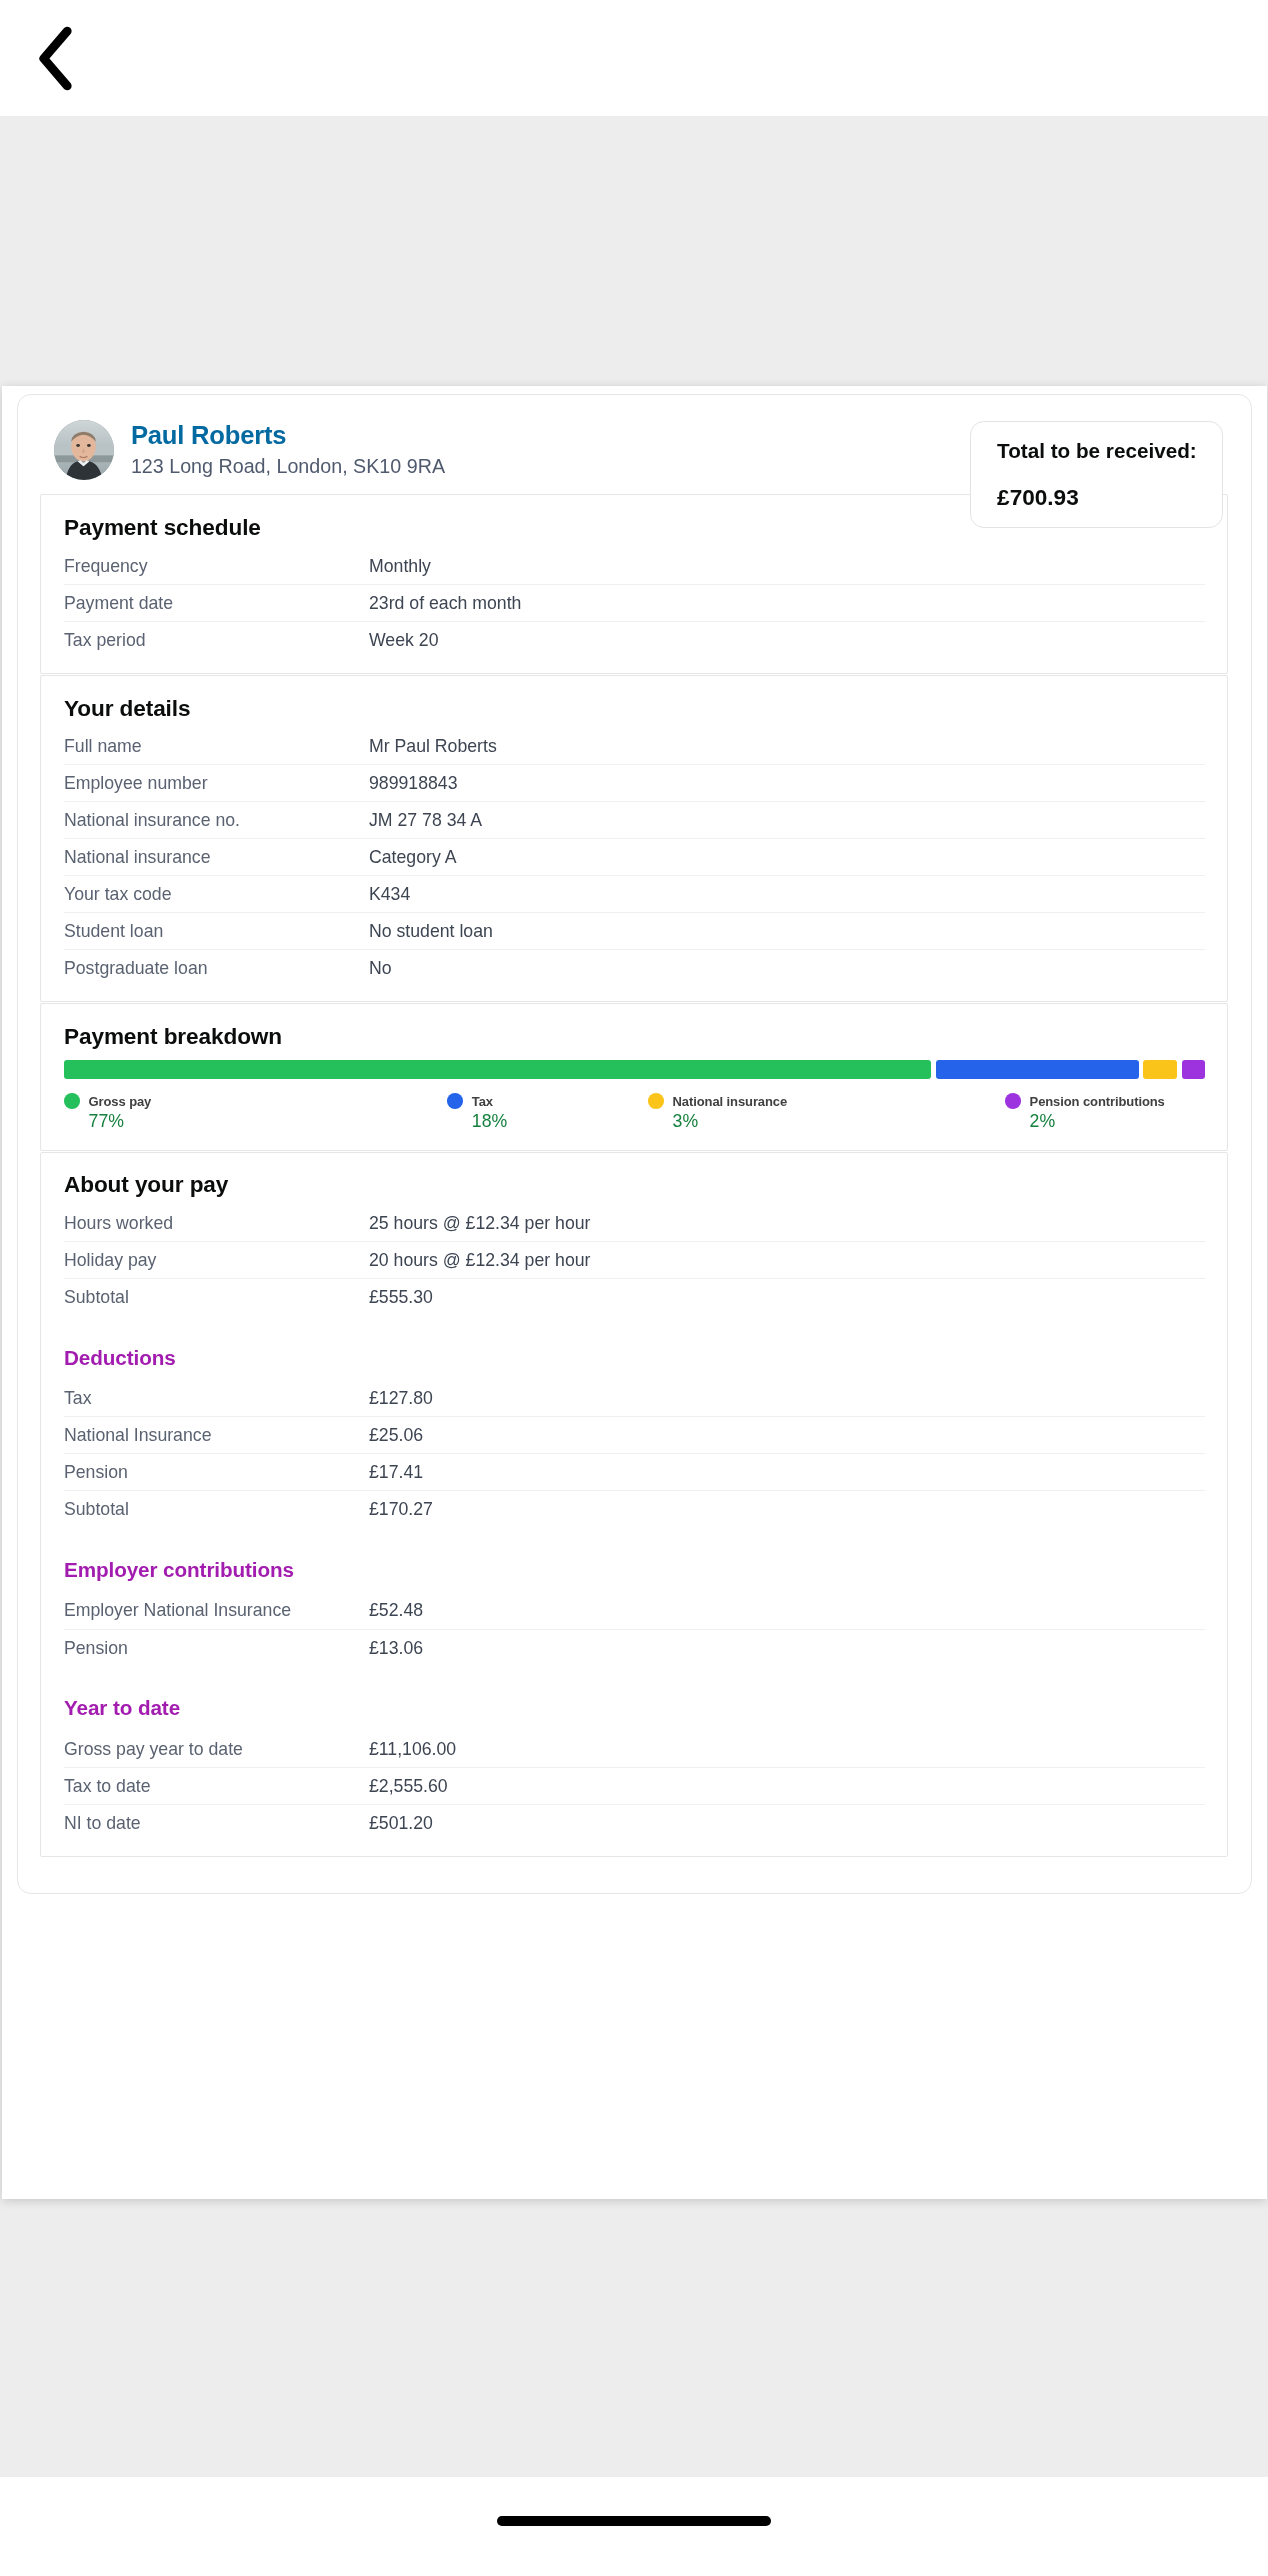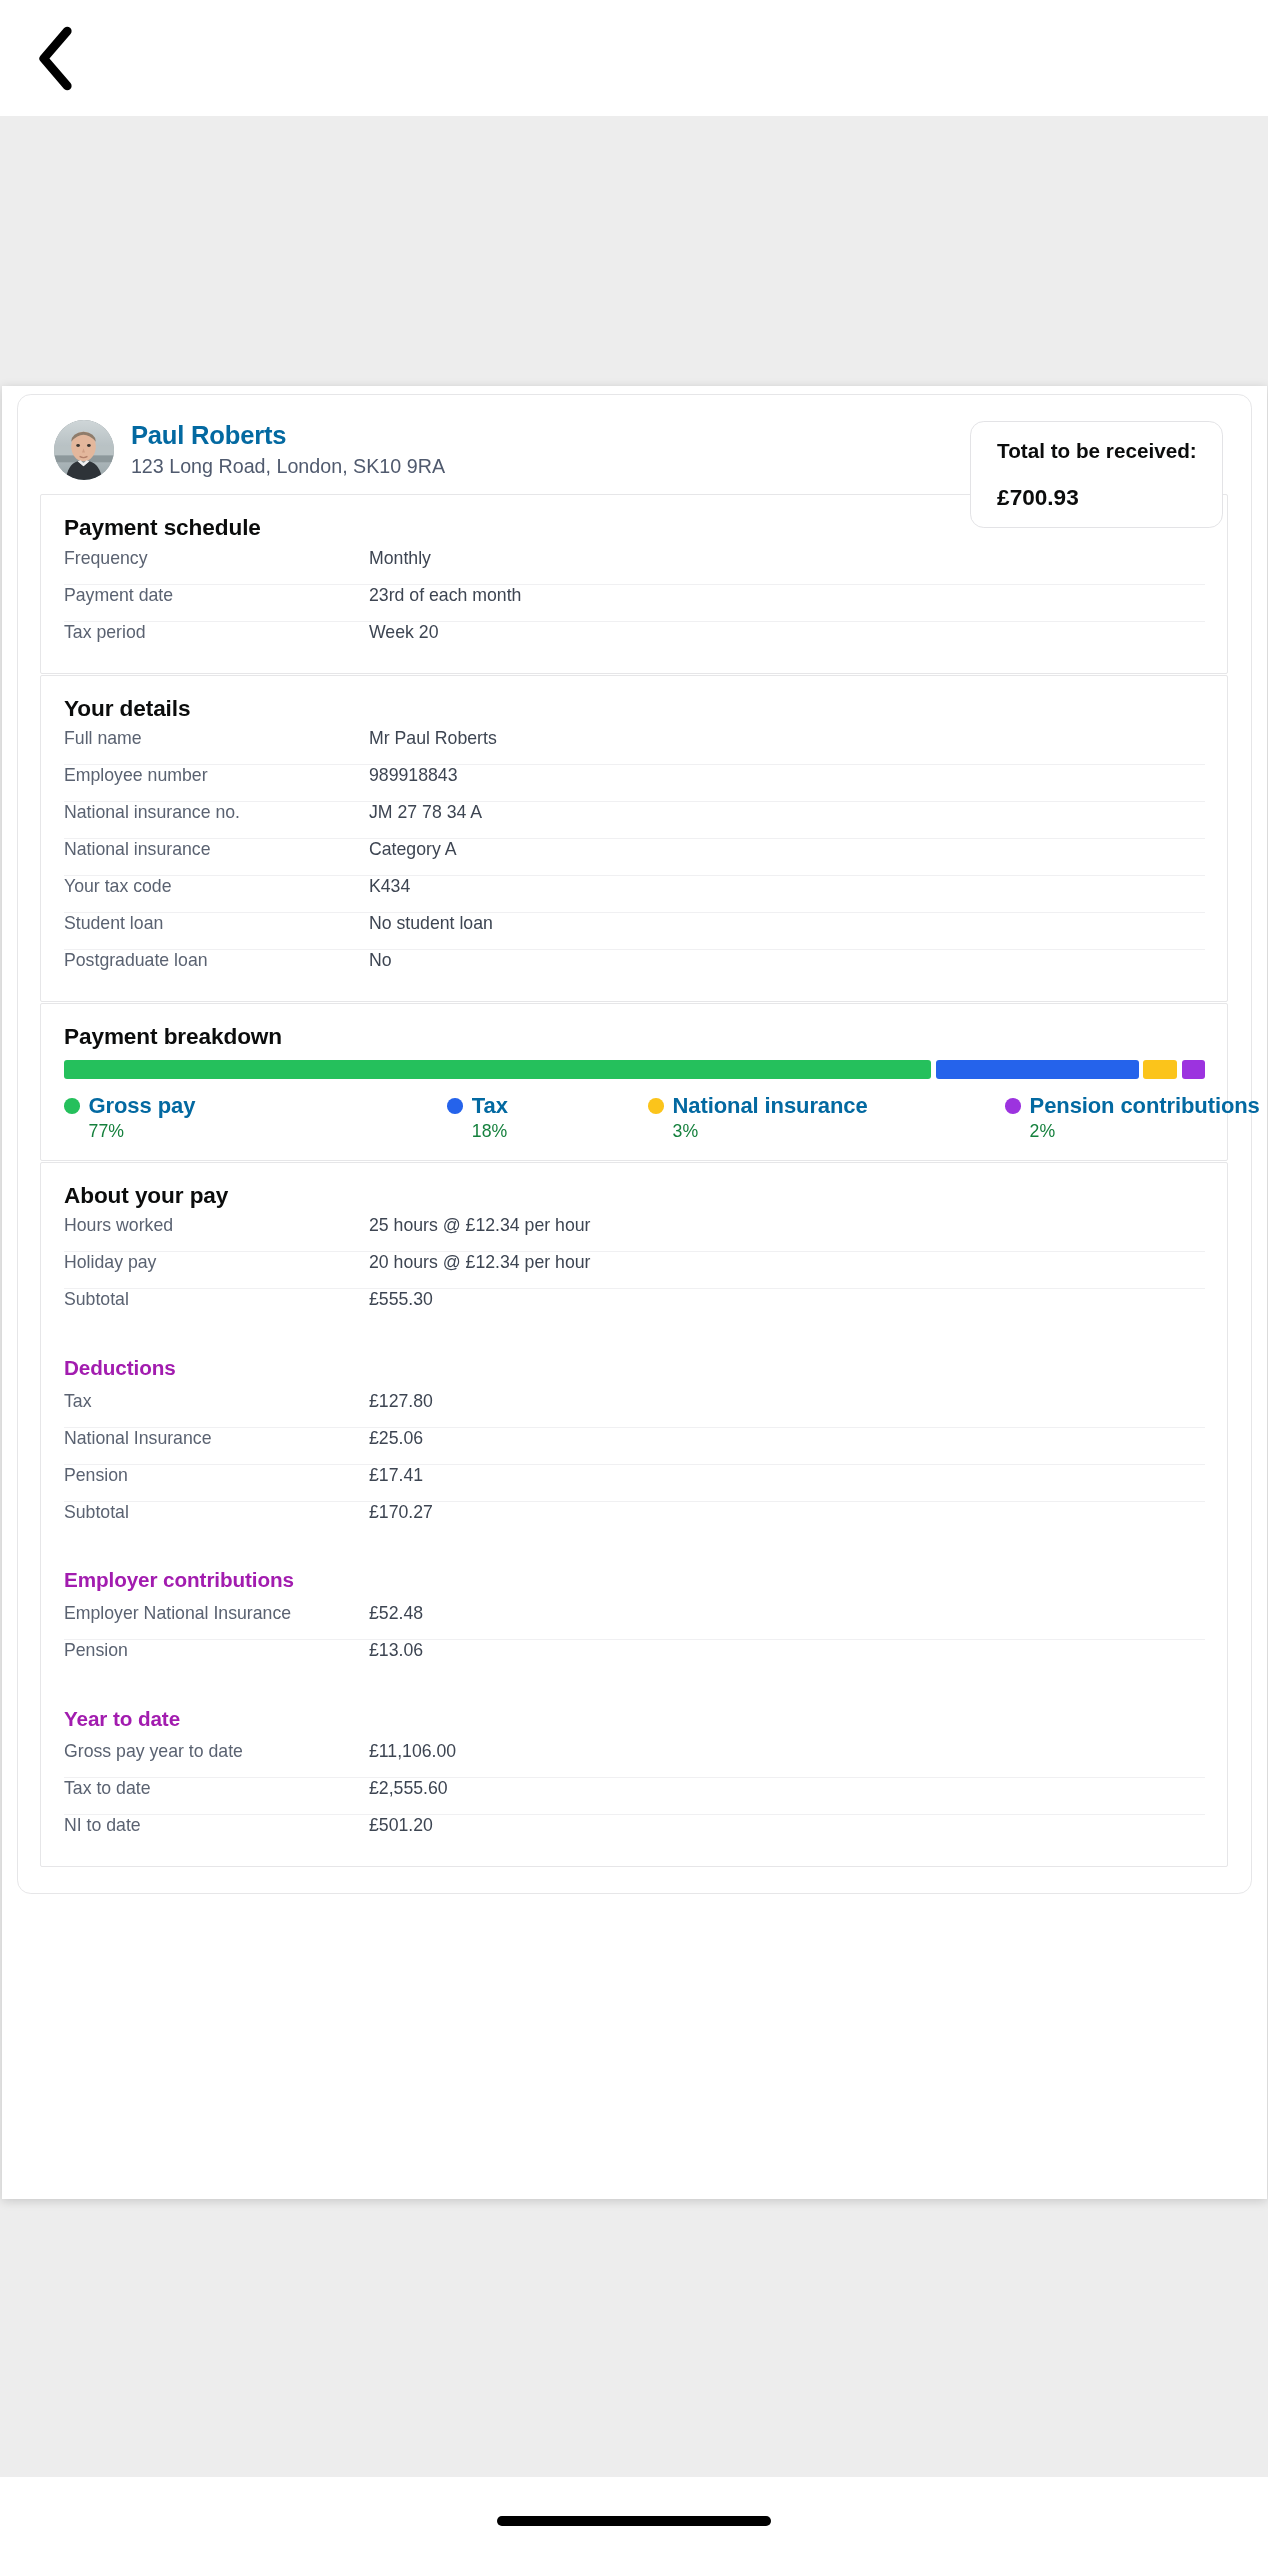--- a/index.html
+++ b/index.html
@@ -135,21 +135,21 @@
     font-size: 20.7px;
     font-weight: bold;
     color: #a21caf;
     letter-spacing: -0.1px;
     margin-top: 29.5px;
     margin-bottom: 10.8px;
   }
 
   .kv-row {
     display: flex;
-    align-items: flex-start;
+    align-items: center;
     height: 37px;
     border-bottom: 1px solid #f0f0f2;
   }
   .kv-row.last { border-bottom: none; }
   .kv-key {
     width: 305px;
     flex: none;
     font-size: 17.7px;
     color: #5a6271;
   }
@@ -173,23 +173,23 @@
   .legend {
     display: flex;
     width: 100%;
   }
   .legend-item { display: block; }
   .legend-head { display: flex; align-items: center; gap: 8.9px; }
   .legend-dot {
     width: 15.7px; height: 15.7px; border-radius: 50%; flex: none;
   }
   .legend-label {
-    font-size: 22px;
+    font-size: 13px;
     font-weight: bold;
-    color: #0369a1;
+    color: #404040;
     white-space: nowrap;
     letter-spacing: -0.1px;
   }
   .legend-pct {
     font-size: 17.7px;
     color: #15803d;
     margin-left: 24.6px;
     margin-top: 2px;
   }
 

